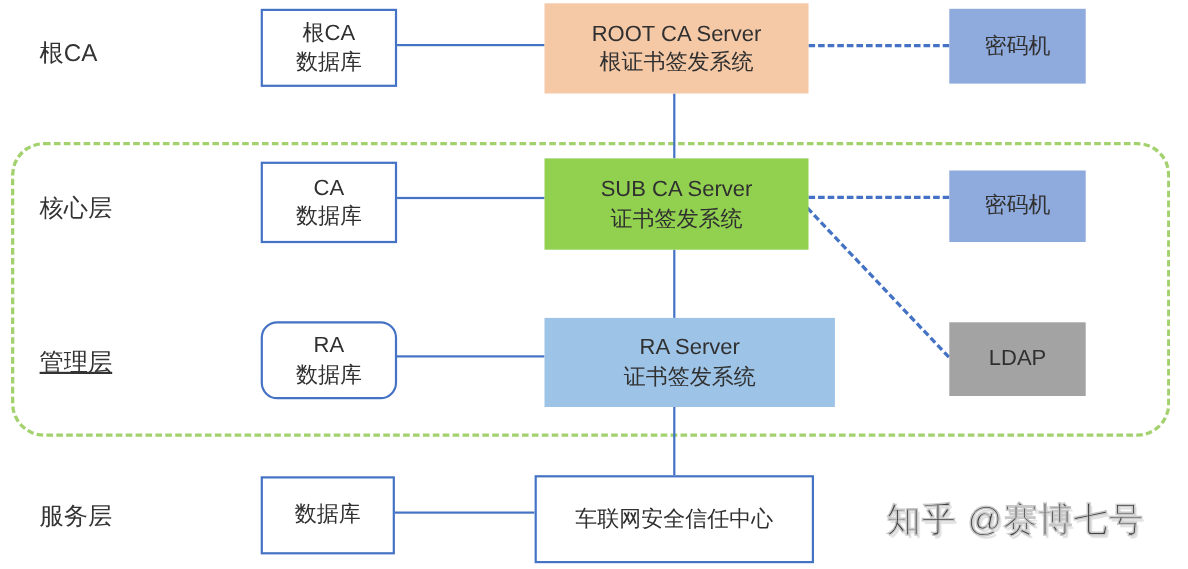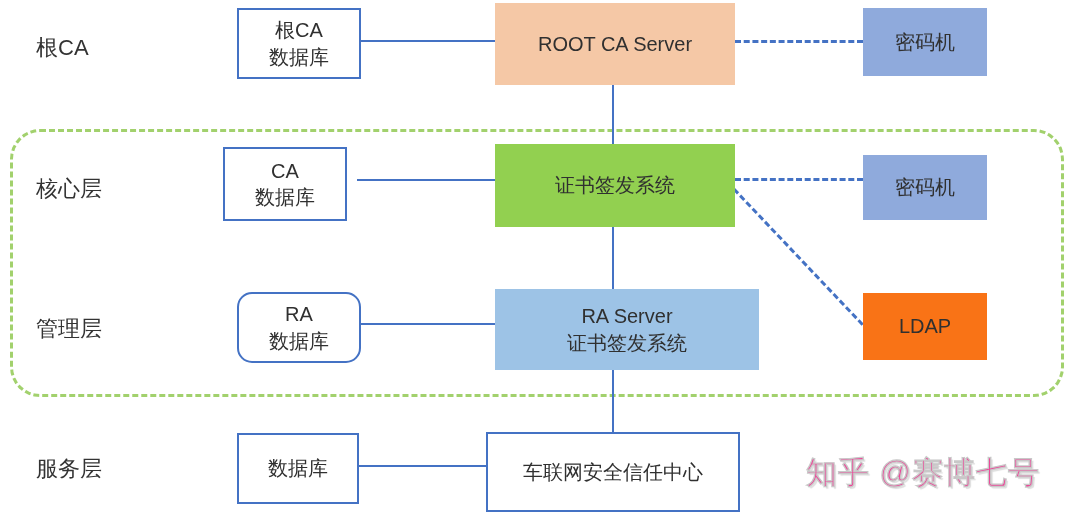--- a/index.html
+++ b/index.html
@@ -19,50 +19,50 @@
   }
   .db-box{
     background:#ffffff;border:2px solid #4472C4;font-size:20px;
   }
   .fill-box{font-size:20px;}
   .root-ca{left:495px;top:3px;width:240px;height:82px;background:#F5C8A6;text-align:right;}
   .sub-ca{left:495px;top:144px;width:240px;height:83px;background:#92D050;}
   .ra-server{left:495px;top:289px;width:264px;height:81px;background:#9DC3E6;}
   .hsm-top{left:863px;top:8px;width:124px;height:68px;background:#8FAADC;}
   .hsm-core{left:863px;top:155px;width:124px;height:65px;background:#8FAADC;}
-  .ldap{left:863px;top:293px;width:124px;height:67px;background:#f97316;}
+  .ldap{left:863px;top:293px;width:124px;height:67px;background:#a3a3a3;}
   .root-db{left:237px;top:8px;width:120px;height:67px;}
-  .ca-db{left:223px;top:147px;width:120px;height:70px;}
+  .ca-db{left:237px;top:147px;width:120px;height:70px;}
   .ra-db{left:237px;top:292px;width:120px;height:67px;border-radius:15px;}
   .svc-db{left:237px;top:433px;width:118px;height:67px;}
   .trust-center{left:486px;top:432px;width:250px;height:76px;background:#ffffff;border:2px solid #4472C4;align-items:center;}
   .hline{position:absolute;height:0;border-top:2px solid #4472C4;}
   .vline{position:absolute;width:0;border-left:2px solid #4472C4;}
   .dashline{position:absolute;height:0;border-top:3px dashed #4472C4;}
   .diag{
     position:absolute;left:735px;top:188px;width:187px;height:0;
     border-top:3px dashed #4472C4;
     transform:rotate(46.5deg);transform-origin:0 0;
   }
   .zone{
     position:absolute;left:10px;top:129px;width:1048px;height:262px;
     border:3px dashed #A2D16D;border-radius:30px;
   }
   .watermark{
     position:absolute;left:806px;top:452px;font-size:31px;letter-spacing:1px;
-    color:#ec4899;-webkit-text-stroke:1.3px #c8c8c8;
+    color:#404040;-webkit-text-stroke:1.3px #c8c8c8;
     text-shadow:2px 2px 1px #dedede;white-space:nowrap;
   }
 </style>
 </head>
 <body>
 
 <div class="row-label" style="left:36px;top:33px;">根CA</div>
 <div class="row-label" style="left:36px;top:174px;">核心层</div>
-<div class="row-label" style="left:36px;top:314px;">管理层</div>
+<div class="row-label" style="left:36px;top:314px;text-decoration:underline;">管理层</div>
 <div class="row-label" style="left:36px;top:454px;text-align:right;">服务层</div>
 
 <div class="zone"></div>
 
 <div class="hline" style="left:357px;top:40px;width:138px;"></div>
 <div class="hline" style="left:357px;top:179px;width:138px;"></div>
 <div class="hline" style="left:357px;top:323px;width:138px;"></div>
 <div class="hline" style="left:355px;top:465px;width:131px;"></div>
 <div class="vline" style="left:612px;top:85px;height:59px;"></div>
 <div class="vline" style="left:612px;top:227px;height:62px;"></div>
@@ -83,22 +83,24 @@
 <div class="box db-box ra-db">
   <span>RA</span>
   <span>数据库</span>
 </div>
 <div class="box db-box svc-db">
   <span>数据库</span>
 </div>
 
 <div class="box fill-box root-ca">
   <span>ROOT CA Server</span>
+  <span>根证书签发系统</span>
 </div>
 <div class="box fill-box sub-ca">
+  <span>SUB CA Server</span>
   <span>证书签发系统</span>
 </div>
 <div class="box fill-box ra-server">
   <span>RA Server</span>
   <span>证书签发系统</span>
 </div>
 
 <div class="box fill-box hsm-top">
   <span>密码机</span>
 </div>

